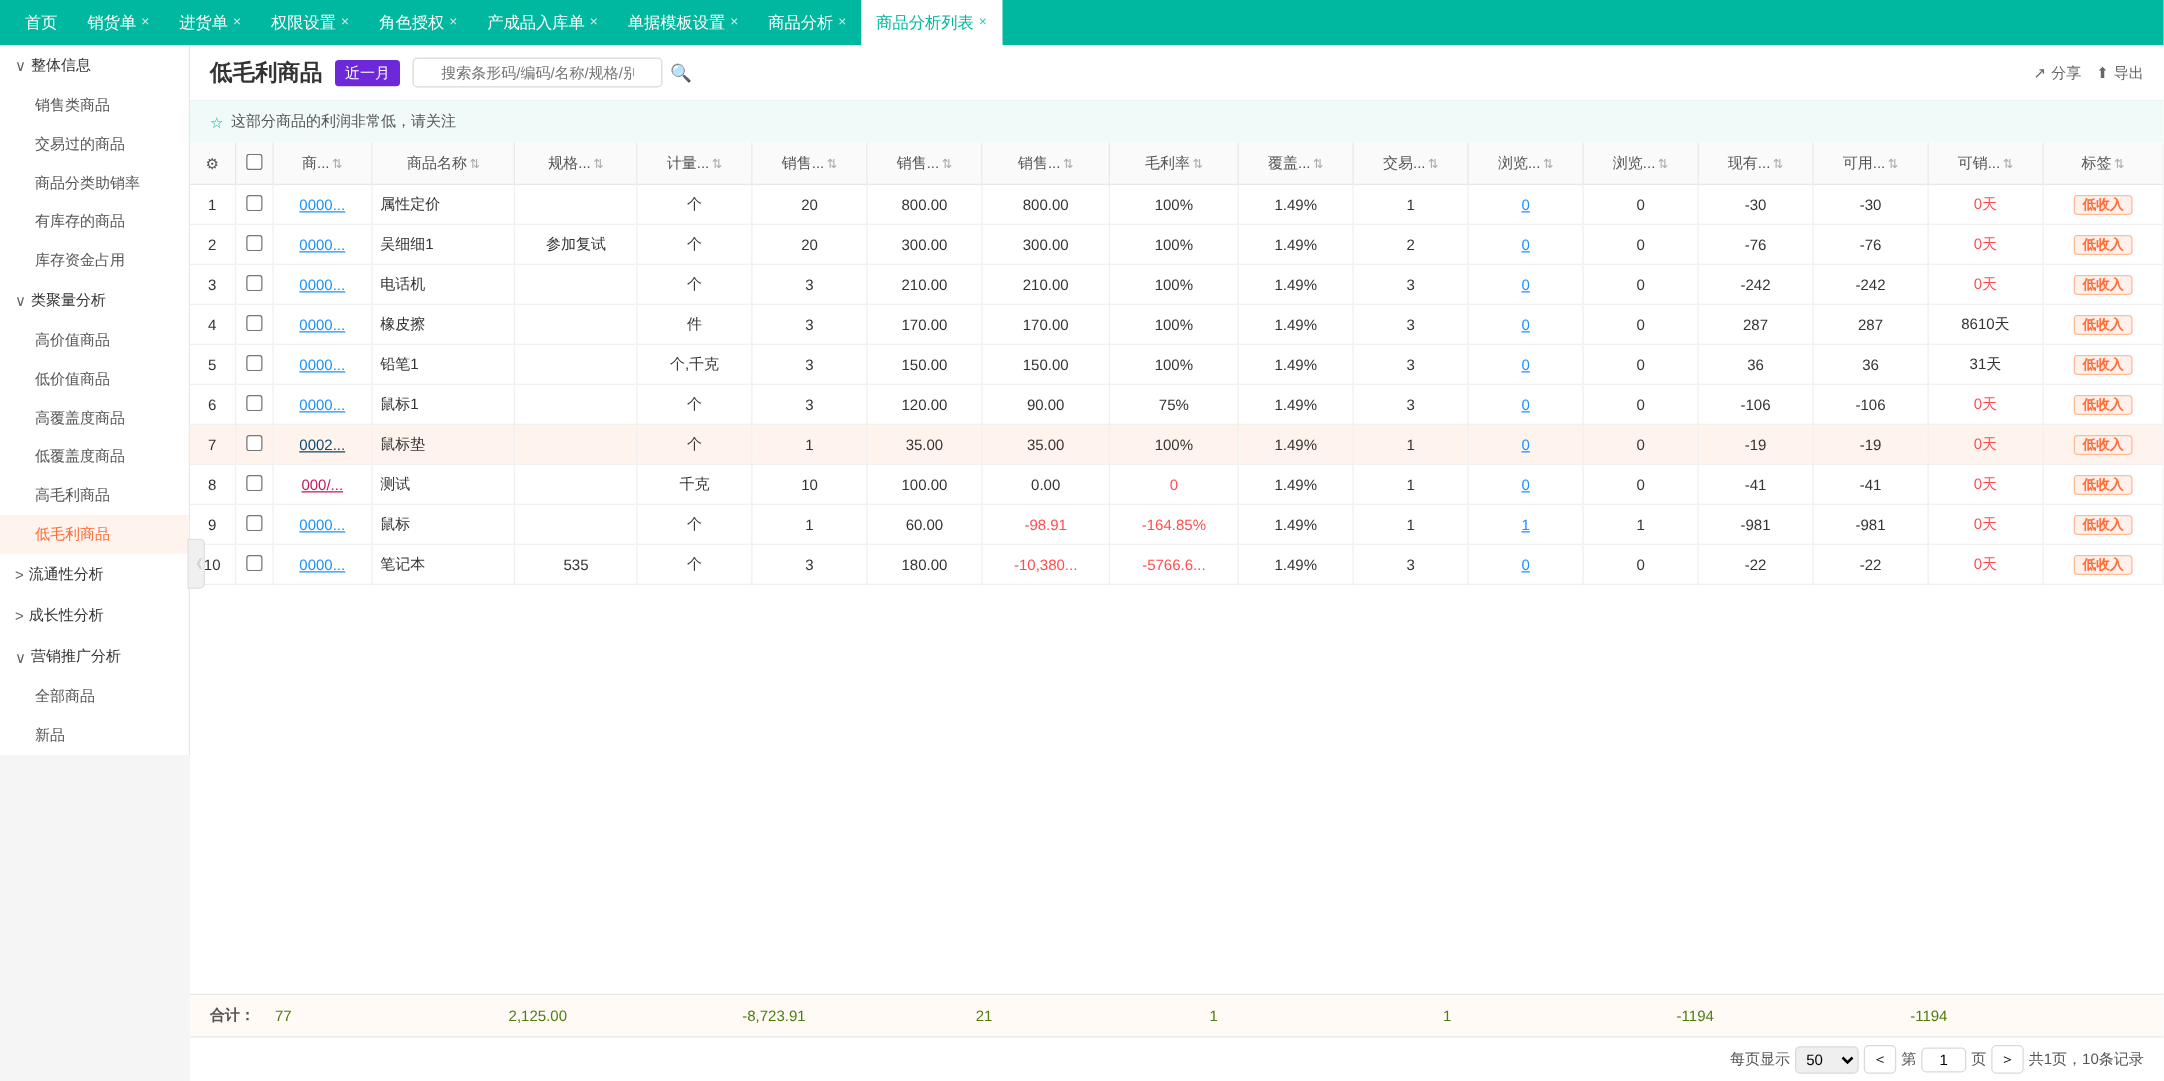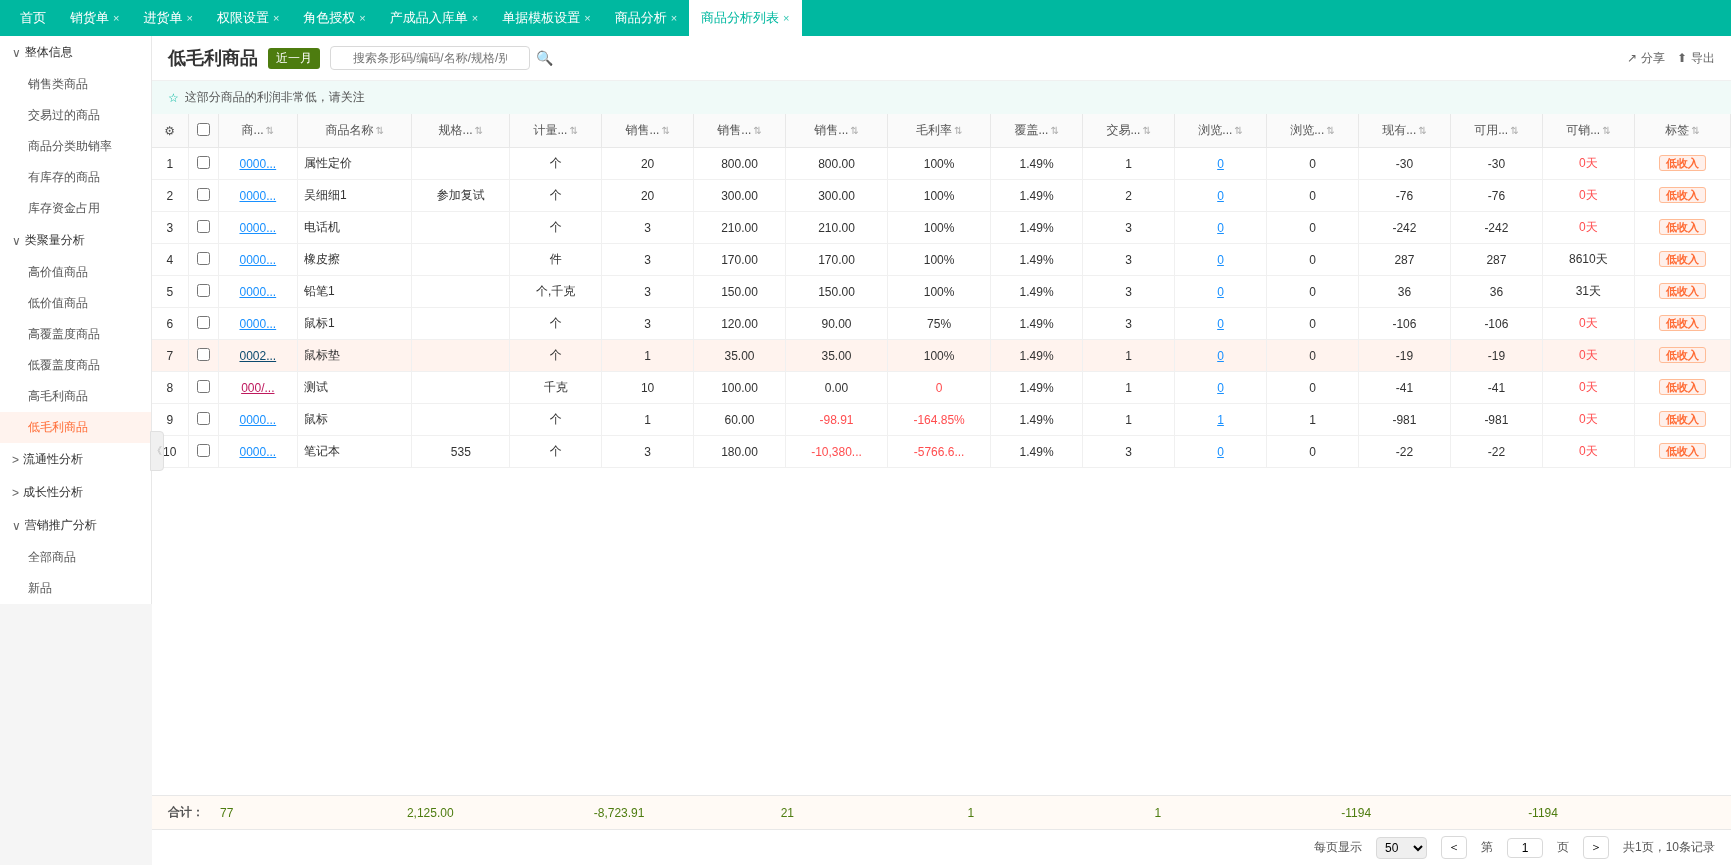--- a/index.html
+++ b/index.html
@@ -73,21 +73,21 @@
       align-items: center;
       gap: 10px;
       border-bottom: 1px solid #f0f0f0;
     }
     .page-title {
       font-size: 18px;
       font-weight: bold;
       color: #333;
     }
     .time-badge {
-      background: #4d7c0f;
+      background: #6d28d9;
       color: #fff;
       padding: 2px 8px;
       border-radius: 3px;
       font-size: 12px;
     }
     .search-box {
       border: 1px solid #d9d9d9;
       border-radius: 4px;
       padding: 4px 22px;
       font-size: 12px;
@@ -203,21 +203,21 @@
     }
 
     
     .pagination-bar {
       background: #fff;
       border-top: 1px solid #e8e8e8;
       padding: 6px 16px;
       display: flex;
       align-items: center;
       justify-content: flex-end;
-      gap: 14px;
+      gap: 4px;
       font-size: 12px;
       color: #555;
     }
     .page-select {
       border: 1px solid #d9d9d9;
       border-radius: 4px;
       padding: 2px 4px;
       font-size: 12px;
     }
     .page-btn {

